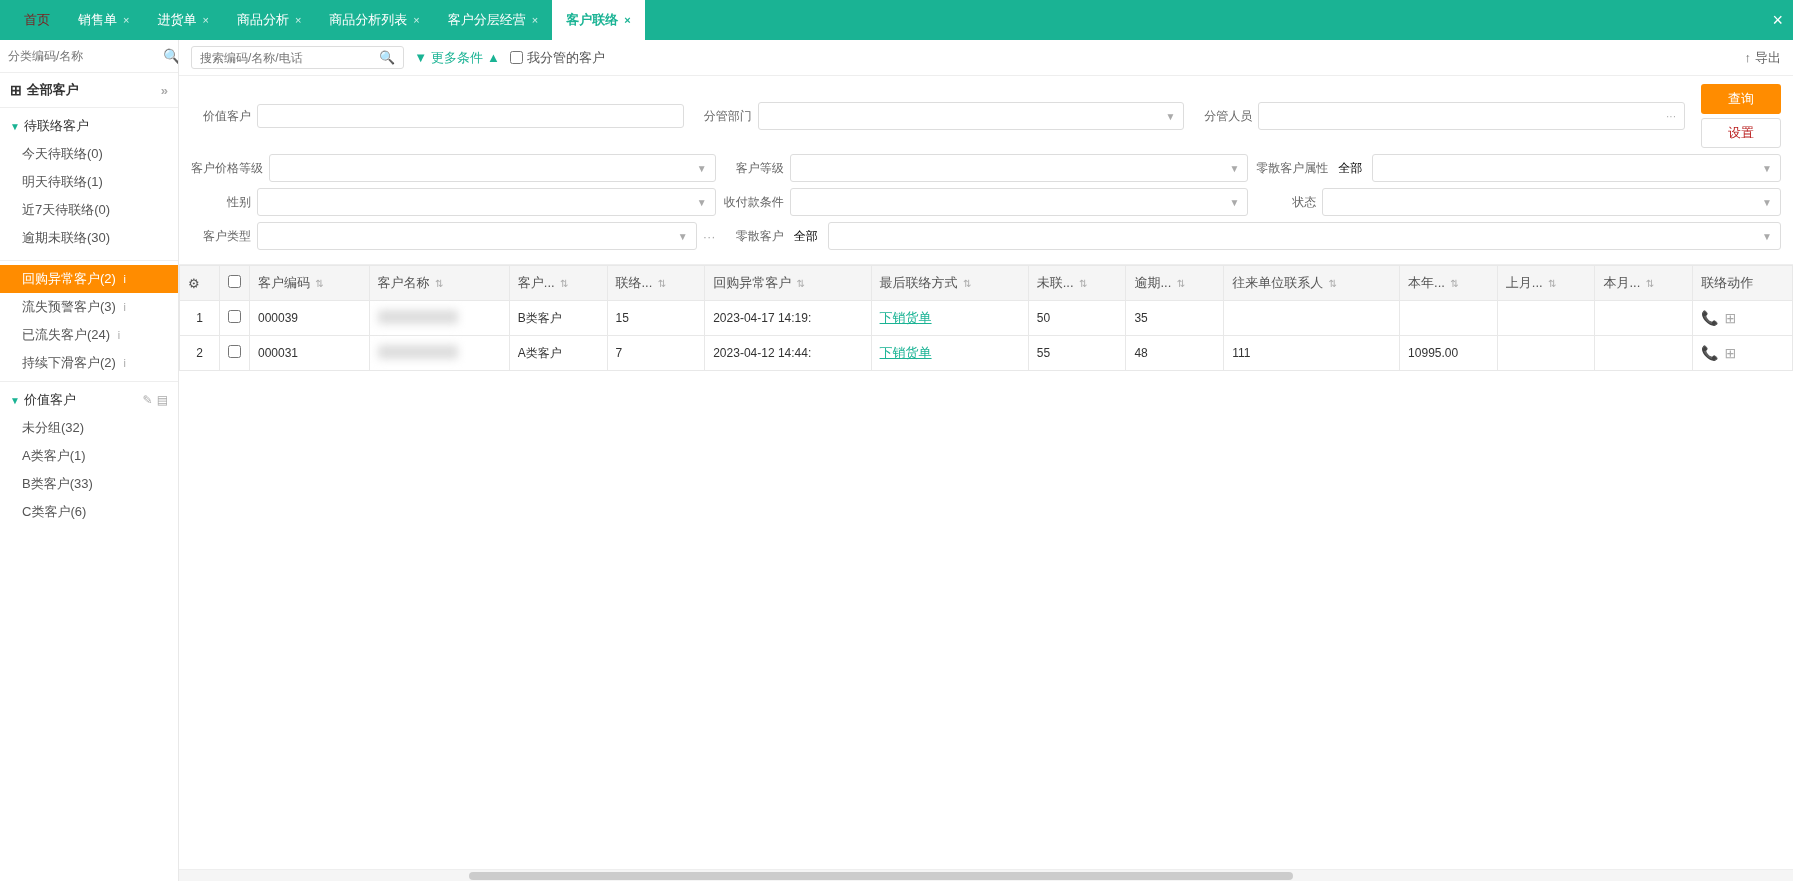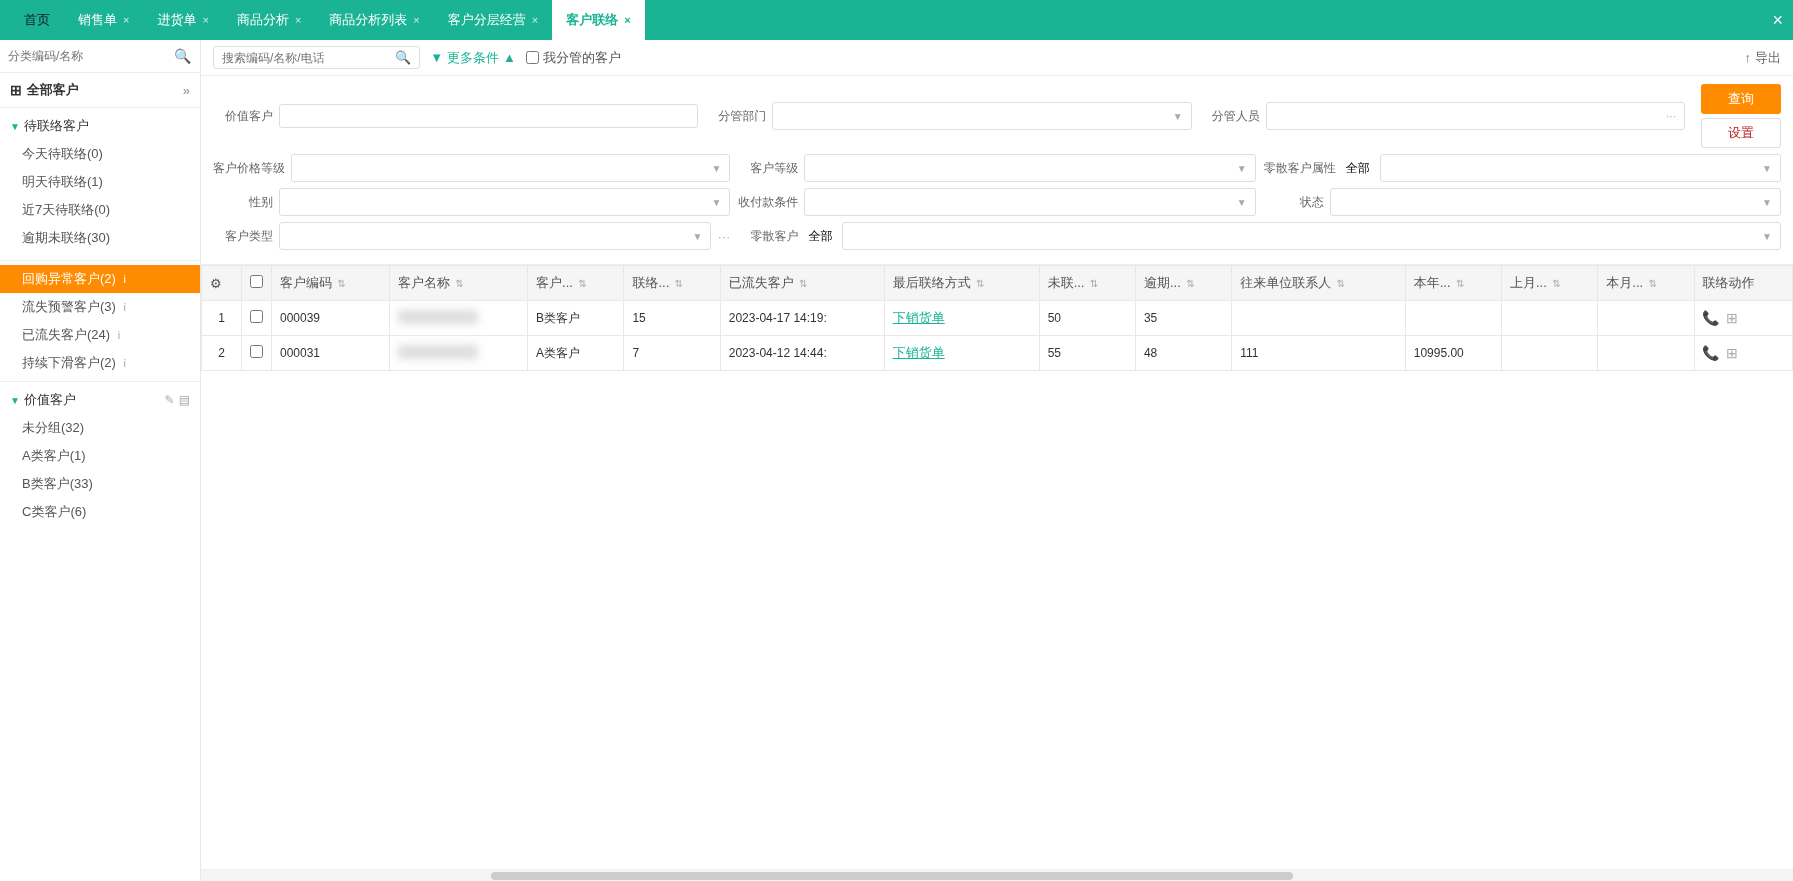--- a/index.html
+++ b/index.html
@@ -8,28 +8,28 @@
     
     .top-nav {
       display: flex; align-items: center; background: #1ab394; height: 40px; padding: 0 10px; gap: 0;
     }
     .nav-tab {
       color: #fff; padding: 0 14px; height: 40px; display: flex; align-items: center; gap: 4px; cursor: pointer; font-size: 13px; white-space: nowrap;
     }
     .nav-tab.active { background: #fff; color: #1ab394; font-weight: bold; align-items: center; }
     .nav-tab .close-x { font-size: 11px; color: rgba(255,255,255,0.8); margin-left: 2px; }
     .nav-tab.active .close-x { color: #1ab394; }
-    .nav-tab-home { color: #0f172a; padding: 0 14px; height: 23px; display: flex; align-items: center; cursor: pointer; }
+    .nav-tab-home { color: #7f1d1d; padding: 0 14px; height: 23px; display: flex; align-items: center; cursor: pointer; }
     .top-nav-right { margin-left: auto; color: #fff; cursor: pointer; font-size: 18px; }
 
     
     .main-layout { display: flex; height: calc(881px - 40px); }
 
     
-    .left-sidebar { width: 201px; background: #fff; border-right: 1px solid #e8e8e8; display: flex; flex-direction: column; overflow: hidden; flex-shrink: 0; }
+    .left-sidebar { width: 179px; background: #fff; border-right: 1px solid #e8e8e8; display: flex; flex-direction: column; overflow: hidden; flex-shrink: 0; }
     .sidebar-search { display: flex; align-items: center; padding: 8px; border-bottom: 1px solid #eee; }
     .sidebar-search input { flex: 1; border: none; outline: none; font-size: 12px; color: #666; }
     .sidebar-search-icon { color: #aaa; font-size: 14px; }
     .sidebar-header { display: flex; align-items: center; padding: 8px 10px; font-weight: bold; font-size: 13px; color: #333; border-bottom: 1px solid #eee; }
     .sidebar-header-icon { margin-right: 5px; color: #333; font-size: 14px; }
     .sidebar-collapse { margin-left: auto; color: #aaa; cursor: pointer; }
 
     .sidebar-section { padding: 4px 0; }
     .sidebar-section-title { display: flex; align-items: center; padding: 5px 10px; color: #333; font-size: 12px; cursor: pointer; }
     .sidebar-section-title .triangle { color: #1ab394; margin-right: 4px; font-size: 10px; }
@@ -47,21 +47,21 @@
       position: absolute; left: 0; top: 228px; background: #fff; border: 1px solid #ddd;
       padding: 8px 12px; font-size: 12px; color: #555; z-index: 100; max-width: 330px;
       box-shadow: 0 2px 8px rgba(0,0,0,0.1); line-height: 1.6;
     }
 
     
     .right-content { flex: 1; display: flex; flex-direction: column; overflow: hidden; }
 
     
     .filter-bar { background: #fff; padding: 6px 12px; border-bottom: 1px solid #eee; display: flex; align-items: center; gap: 10px; }
-    .filter-search { display: flex; align-items: center; border: 1px solid #ddd; border-radius: 3px; padding: 3px 8px; gap: 13px; }
+    .filter-search { display: flex; align-items: center; border: 1px solid #ddd; border-radius: 3px; padding: 3px 8px; gap: 19px; }
     .filter-search input { border: none; outline: none; font-size: 12px; width: 160px; }
     .filter-search-icon { color: #aaa; }
     .filter-more { display: flex; align-items: center; gap: 4px; color: #1ab394; cursor: pointer; font-size: 12px; }
     .filter-my { display: flex; align-items: center; gap: 4px; color: #555; font-size: 12px; cursor: pointer; }
     .filter-my input[type=checkbox] { cursor: pointer; }
     .filter-export { margin-left: auto; display: flex; align-items: center; gap: 4px; color: #666; font-size: 12px; cursor: pointer; }
 
     
     .advanced-filter { background: #fff; border-bottom: 1px solid #eee; padding: 8px 12px; }
     .filter-row { display: flex; align-items: center; gap: 8px; margin-bottom: 6px; }
@@ -346,21 +346,21 @@
             </th>
             <th>
               <span>客户...</span>
               <span class="sort-icon">⇅</span>
             </th>
             <th>
               <span>联络...</span>
               <span class="sort-icon">⇅</span>
             </th>
             <th>
-              <span>已流失客户</span>
+              <span>回购异常客户</span>
               <span class="sort-icon">⇅</span>
             </th>
             <th>
               <span>最后联络方式</span>
               <span class="sort-icon">⇅</span>
             </th>
             <th>
               <span>未联...</span>
               <span class="sort-icon">⇅</span>
             </th>

